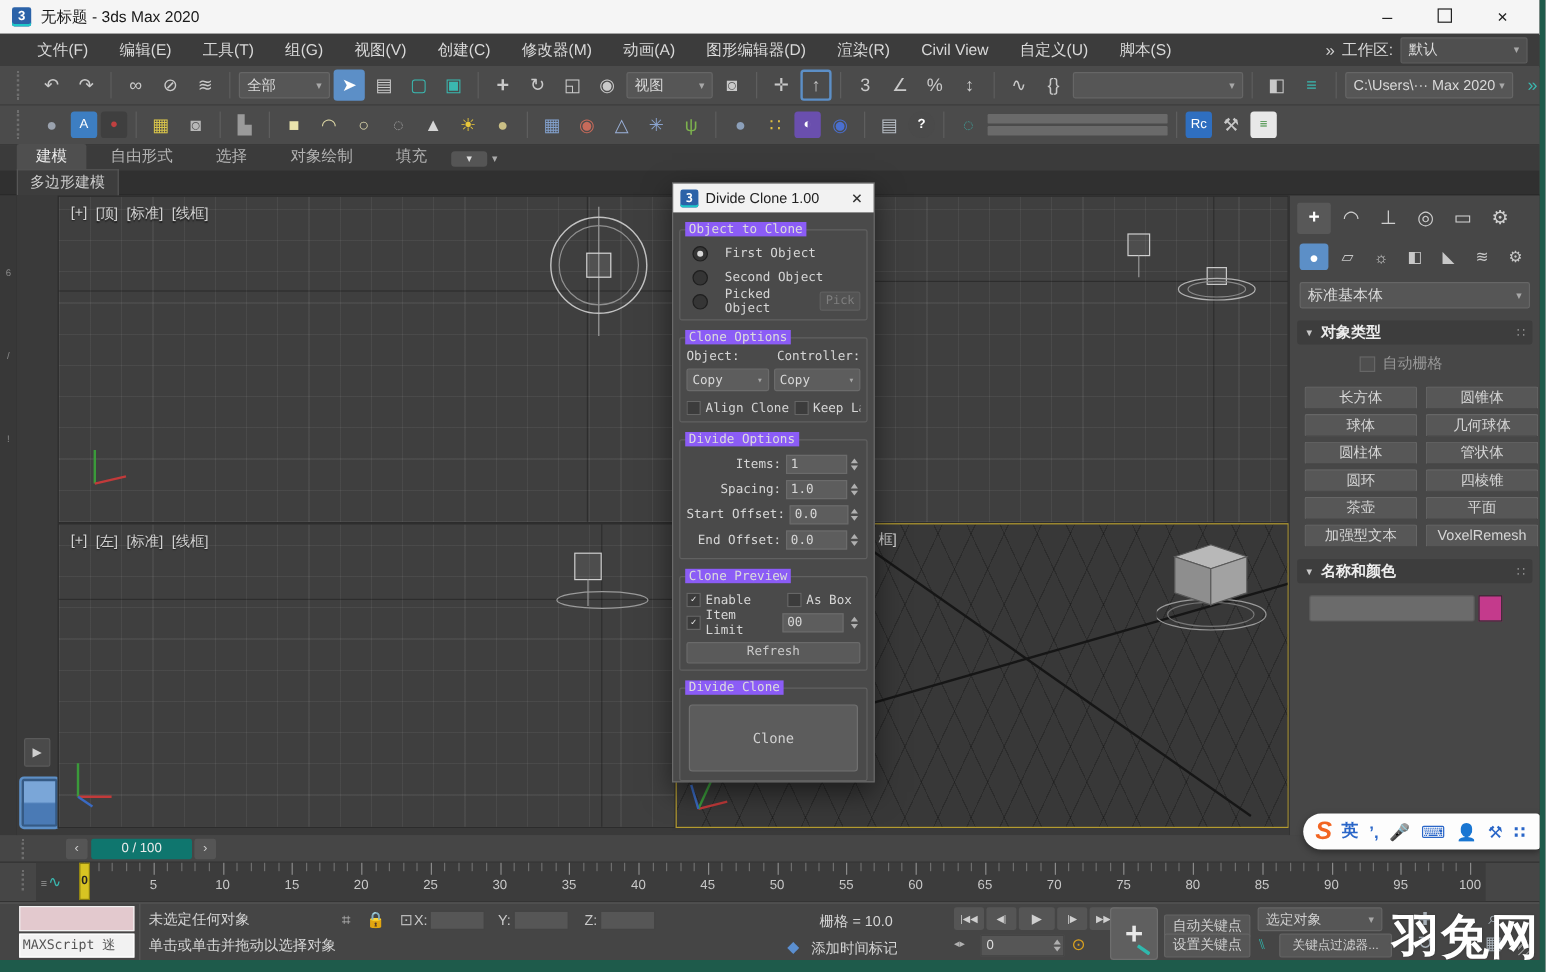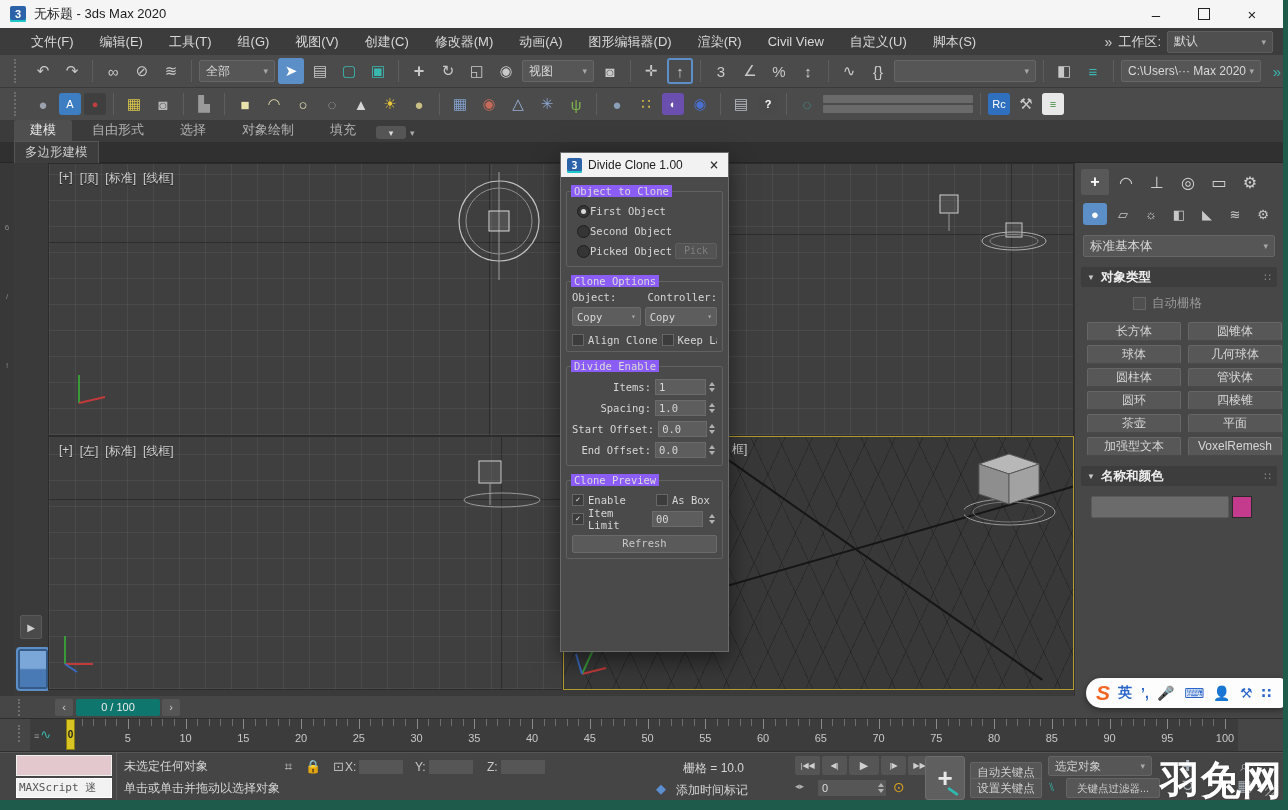--- a/index.html
+++ b/index.html
@@ -96,21 +96,21 @@
   .nc-swatch{width:18px;height:20px;border:1px solid #2a2a2a;}
 
   
   .dlg{position:absolute;left:560px;top:-11px;width:169px;height:500px;background:#4a4a4a;border:1px solid #6a6a6a;box-shadow:0 8px 22px rgba(0,0,0,.5);z-index:40;font-family:"DejaVu Sans Mono",monospace;font-size:10.5px;color:#d6d6d6;box-sizing:border-box;}
   .dlg-tb{height:24px;background:#f2f2f2;display:flex;align-items:center;gap:6px;padding:0 6px;}
   .dlg-ico{width:15px;height:15px;background:#2b62a8;color:#fff;font-size:10px;font-weight:bold;display:flex;align-items:center;justify-content:center;border-radius:2px;box-shadow:inset 0 -2px 0 #1ec8c8;}
   .dlg-title{color:#222;font-size:12px;font-family:"Liberation Sans",sans-serif;}
   .dlg-x{margin-left:auto;color:#333;font-size:15px;width:16px;text-align:center;}
   .grp{border:1px solid #616161;border-radius:2px;margin:14px 5px 0;padding:9px 5px 5px;position:relative;}
   .grp-l{position:absolute;top:-7px;left:4px;background:#8b5cf6;padding:0 3px;font-size:10.5px;color:#dcdcdc;white-space:nowrap;}
-  .r-row{height:20px;display:flex;align-items:center;gap:0;padding-left:5px;}
+  .r-row{height:20px;display:flex;align-items:center;gap:14px;padding-left:5px;}
   .radio{width:11px;height:11px;border-radius:50%;background:#353535;border:1px solid #1f1f1f;display:flex;align-items:center;justify-content:center;flex:0 0 auto;}
   .radio i{width:5px;height:5px;border-radius:50%;background:transparent;}
   .radio.sel i{background:#d9d9d9;}
   .pick-btn{margin-left:auto;width:40px;height:14px;background:#535353;border:1px solid #5f5f5f;border-radius:2px;color:#7f7f7f;font-size:10px;text-align:center;line-height:13px;}
   .co-labels{display:flex;font-size:10.5px;margin-bottom:4px;}
   .co-labels span:first-child{flex:1;}
   .dd-row{display:flex;gap:4px;}
   .s-dd{height:17px;background:#5d5d5d;border:1px solid #6b6b6b;border-radius:2px;display:flex;align-items:center;justify-content:space-between;padding:0 4px;color:#d8d8d8;}
   .s-dd .dd-a{font-size:8px;}
   .cb-row{display:flex;align-items:center;gap:4px;margin-top:8px;white-space:nowrap;overflow:hidden;}
@@ -524,21 +524,21 @@
         </div>
         <div class="cb-row">
           <span class="cb"></span>
           <span>Align Clone</span>
           <span class="cb"></span>
           <span>Keep Layer</span>
         </div>
       </div>
 
       <div class="grp">
-        <span class="grp-l">Divide Enable</span>
+        <span class="grp-l">Divide Options</span>
         <div id="divide-rows">
               <div class="d-row">
                 <span class="lab">Items:</span>
                 <span class="fld">1</span>
                 <span class="spin">
                   <i class="up"></i>
                   <i class="dn"></i>
                 </span>
               </div>
               <div class="d-row">
@@ -586,20 +586,24 @@
           <span>Item Limit</span>
           <span class="fld" style="width:50px;margin-left:2px;">00</span>
           <span class="spin">
                 <i class="up"></i>
                 <i class="dn"></i>
               </span>
         </div>
         <div class="refresh-btn">Refresh</div>
       </div>
 
+      <div class="grp">
+        <span class="grp-l">Divide Clone</span>
+        <div class="clone-btn">Clone</div>
+      </div>
     </div>
 
     <div class="ime">
       <span class="logo">S</span>
       <span id="ime-icons" style="display:flex;gap:9px;align-items:center;">
             <span class="ic">英</span>
             <span class="ic">’,</span>
             <span class="ic">🎤</span>
             <span class="ic">⌨</span>
             <span class="ic">👤</span>

